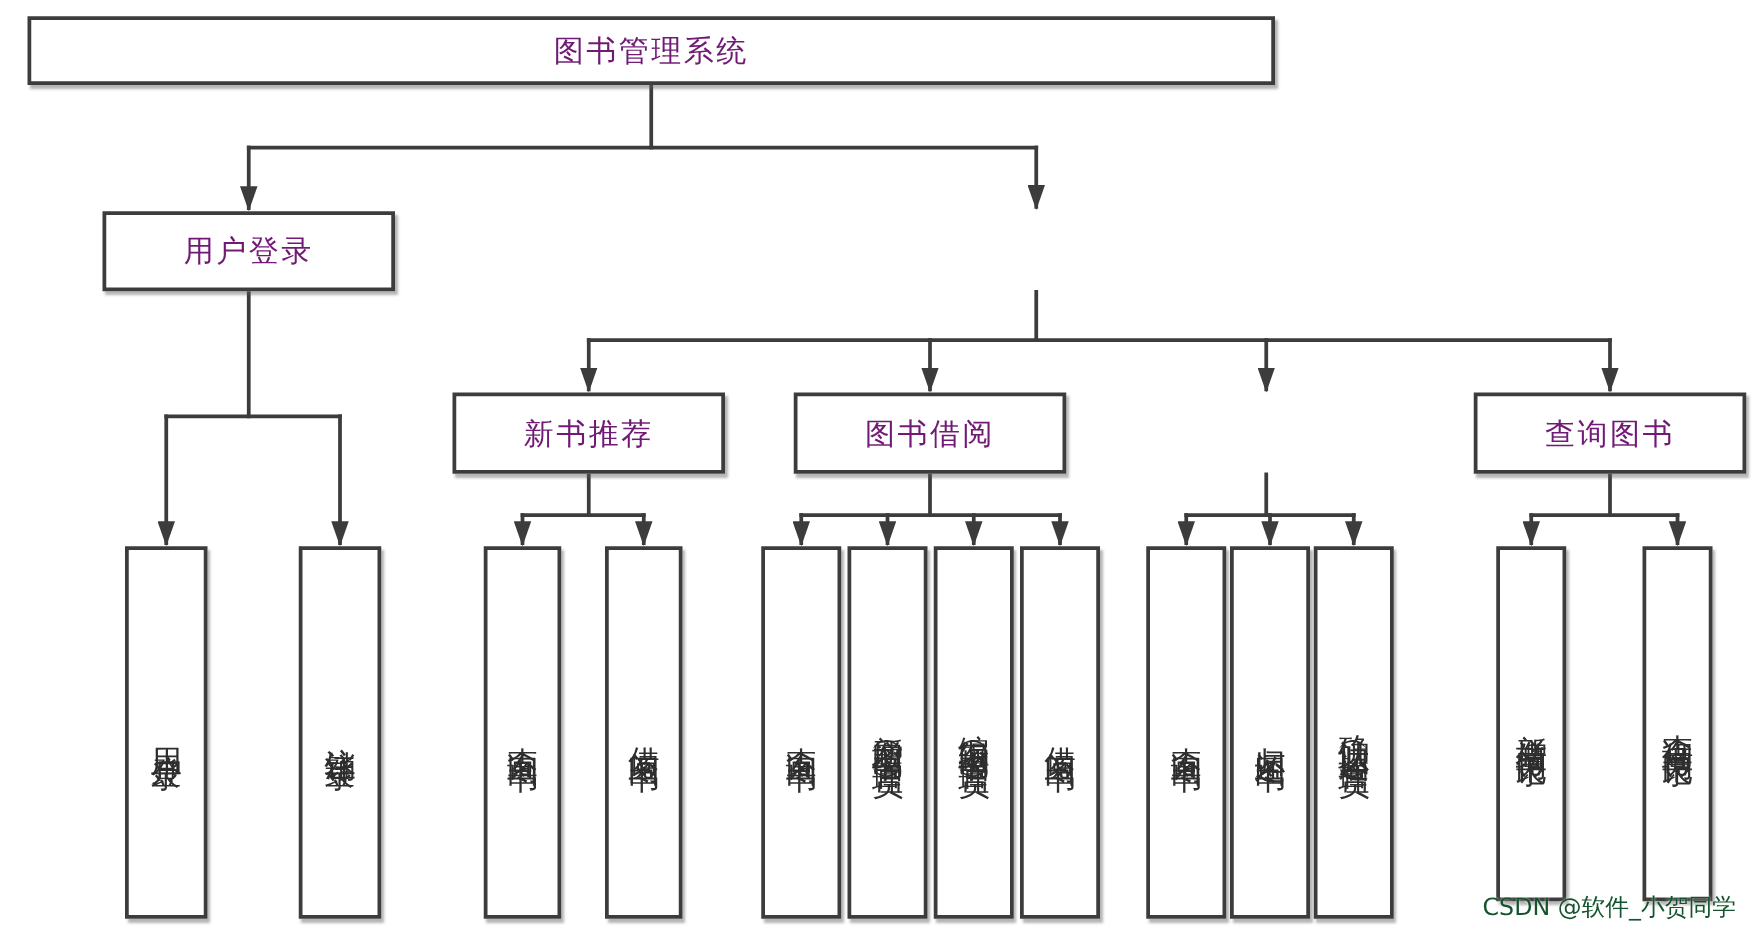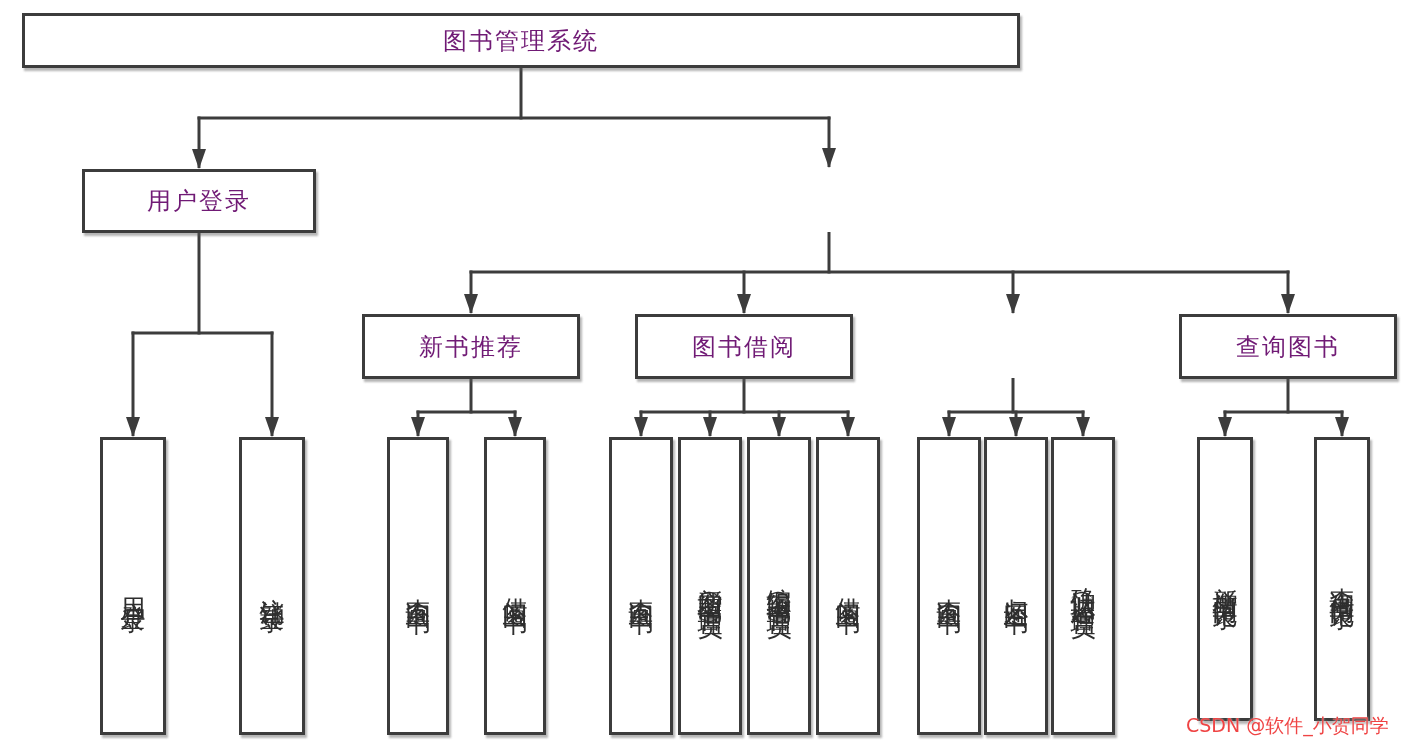--- a/index.html
+++ b/index.html
@@ -24,21 +24,21 @@
     font-size:24px;color:#701a75;letter-spacing:2px;white-space:nowrap;
   }
   .node.v .vt{
     writing-mode:vertical-rl;
     text-orientation:mixed;
     font-size:25px;color:#2e2e2e;letter-spacing:4px;
     line-height:1;
   }
   #watermark{
     position:absolute;left:1186px;top:713px;
-    font-size:19px;color:#ef4444;
+    font-size:19px;color:#14532d;
     text-shadow:0 0 2px rgba(255,255,255,0.85);
     white-space:nowrap;z-index:6;
   }
 </style>
 </head>
 <body>
 
 <div id="canvas">
 
   <svg id="wires" width="1405" height="747" viewBox="0 0 1405 747">

